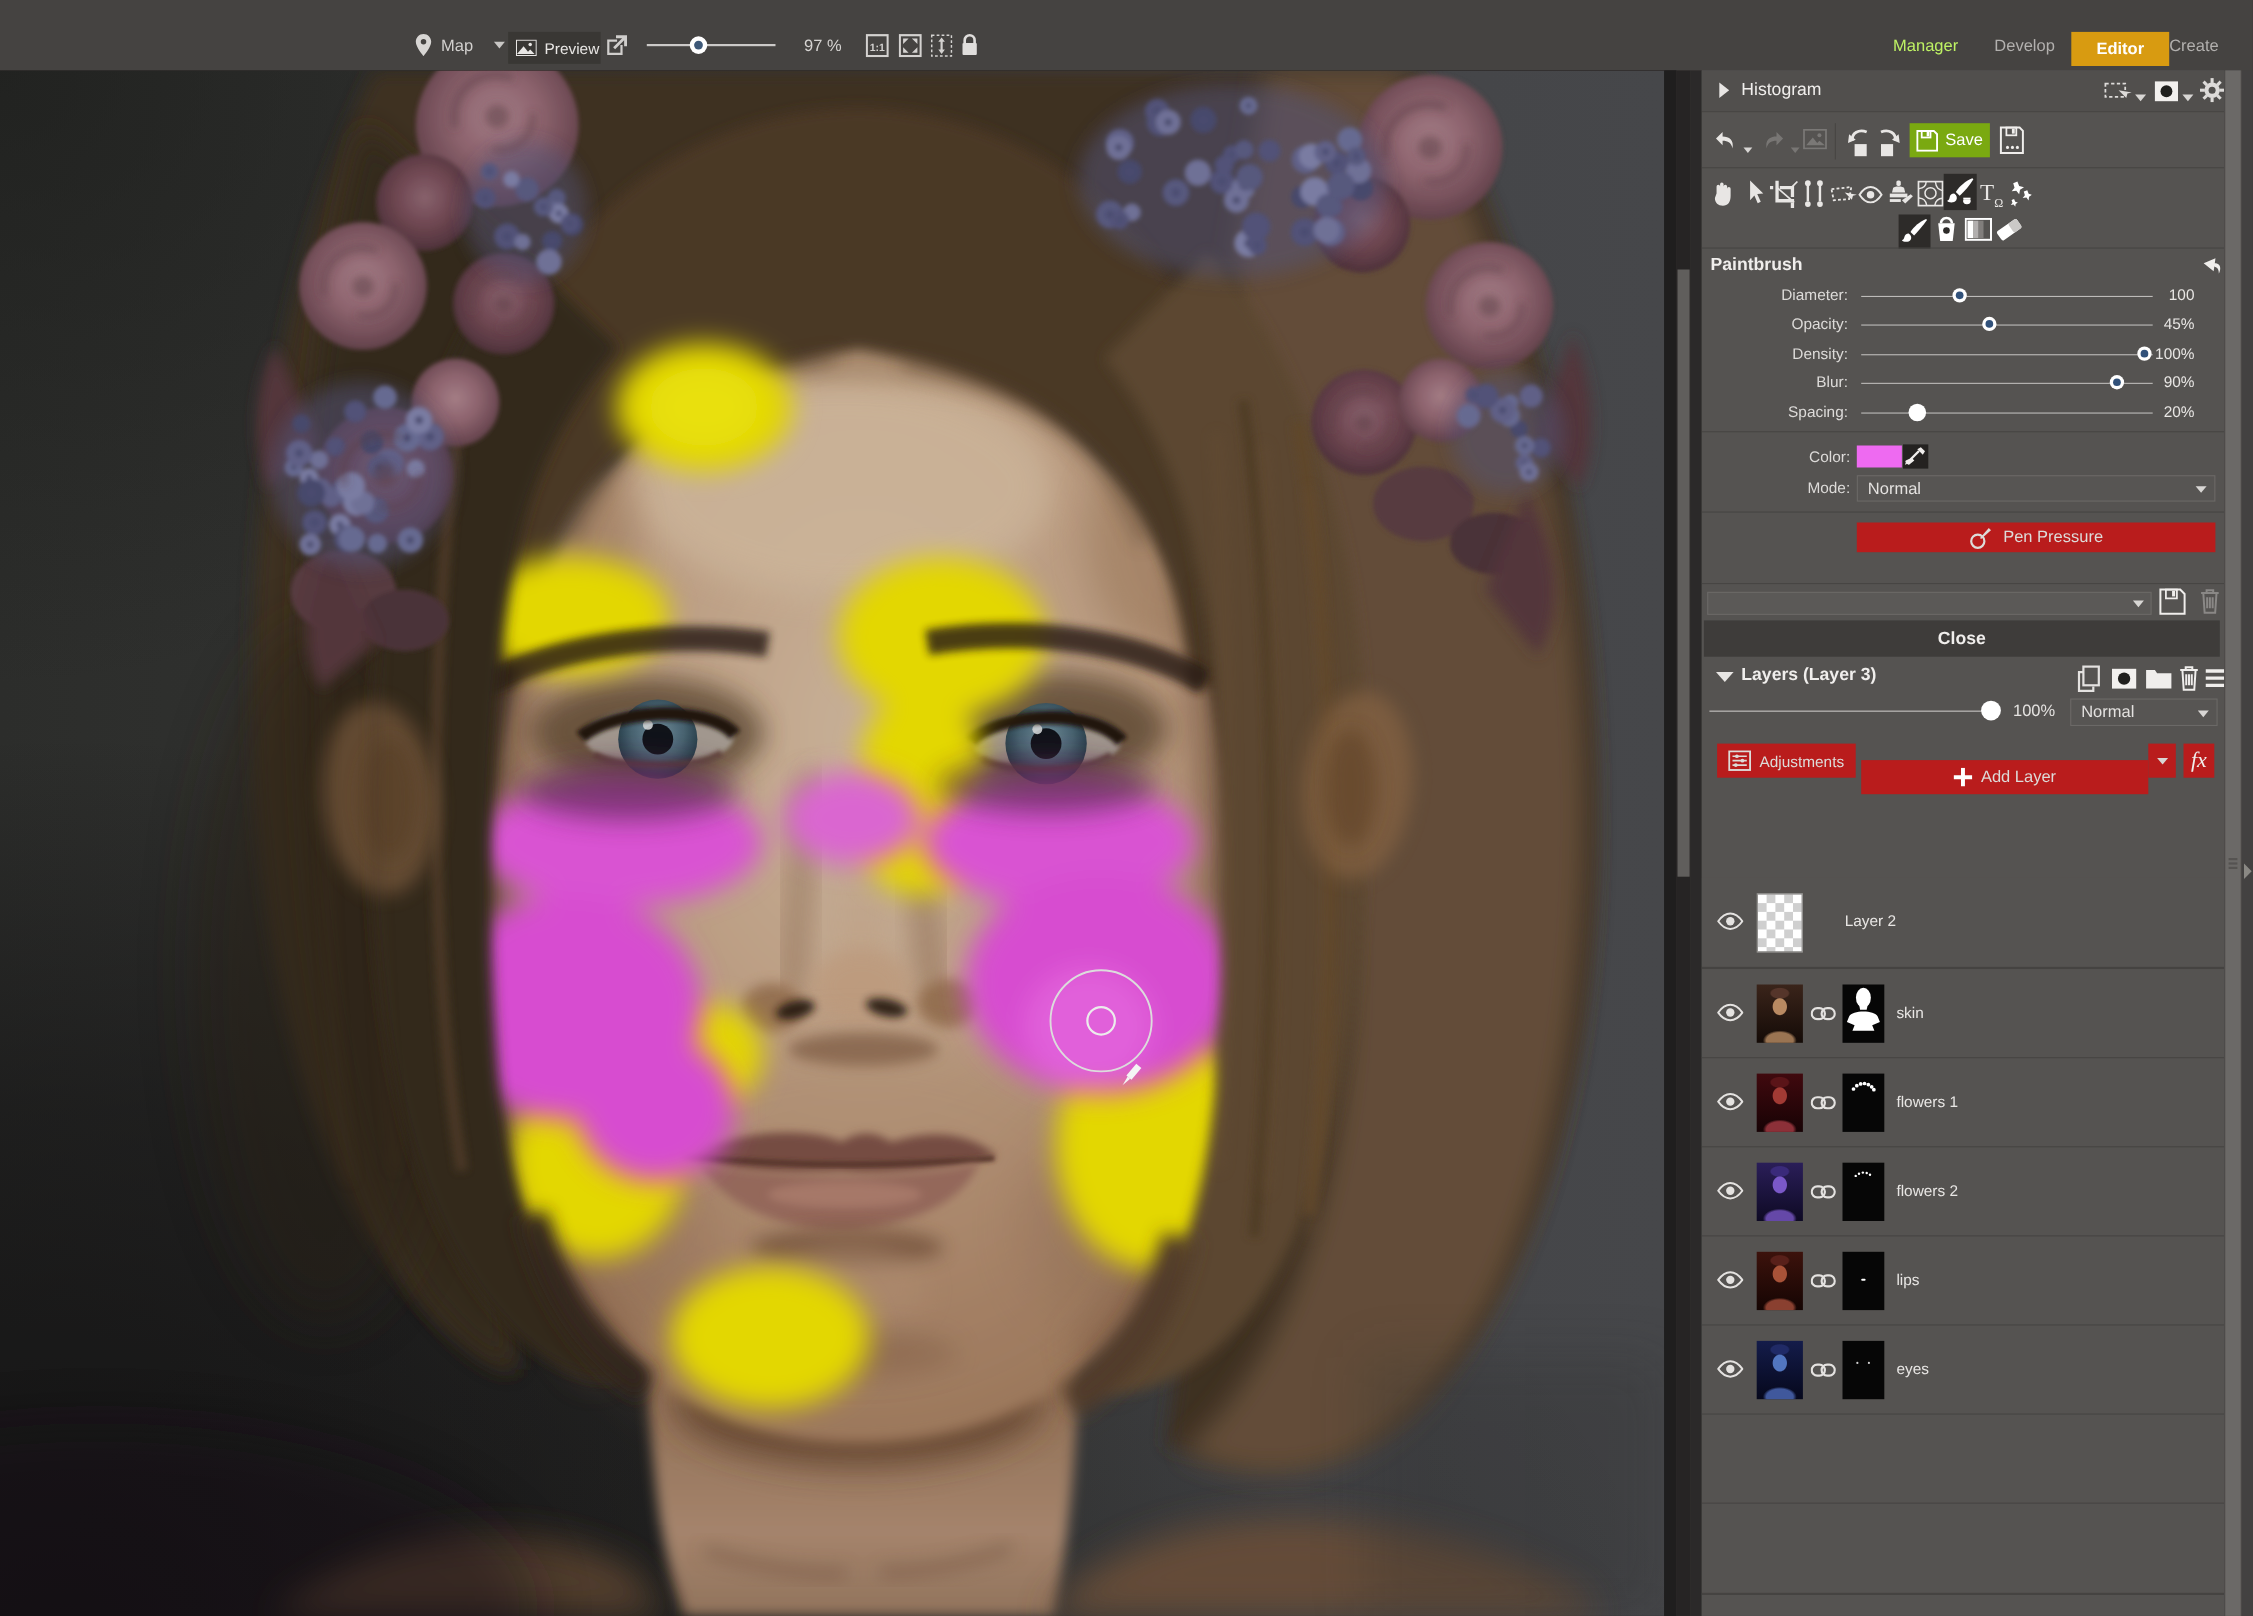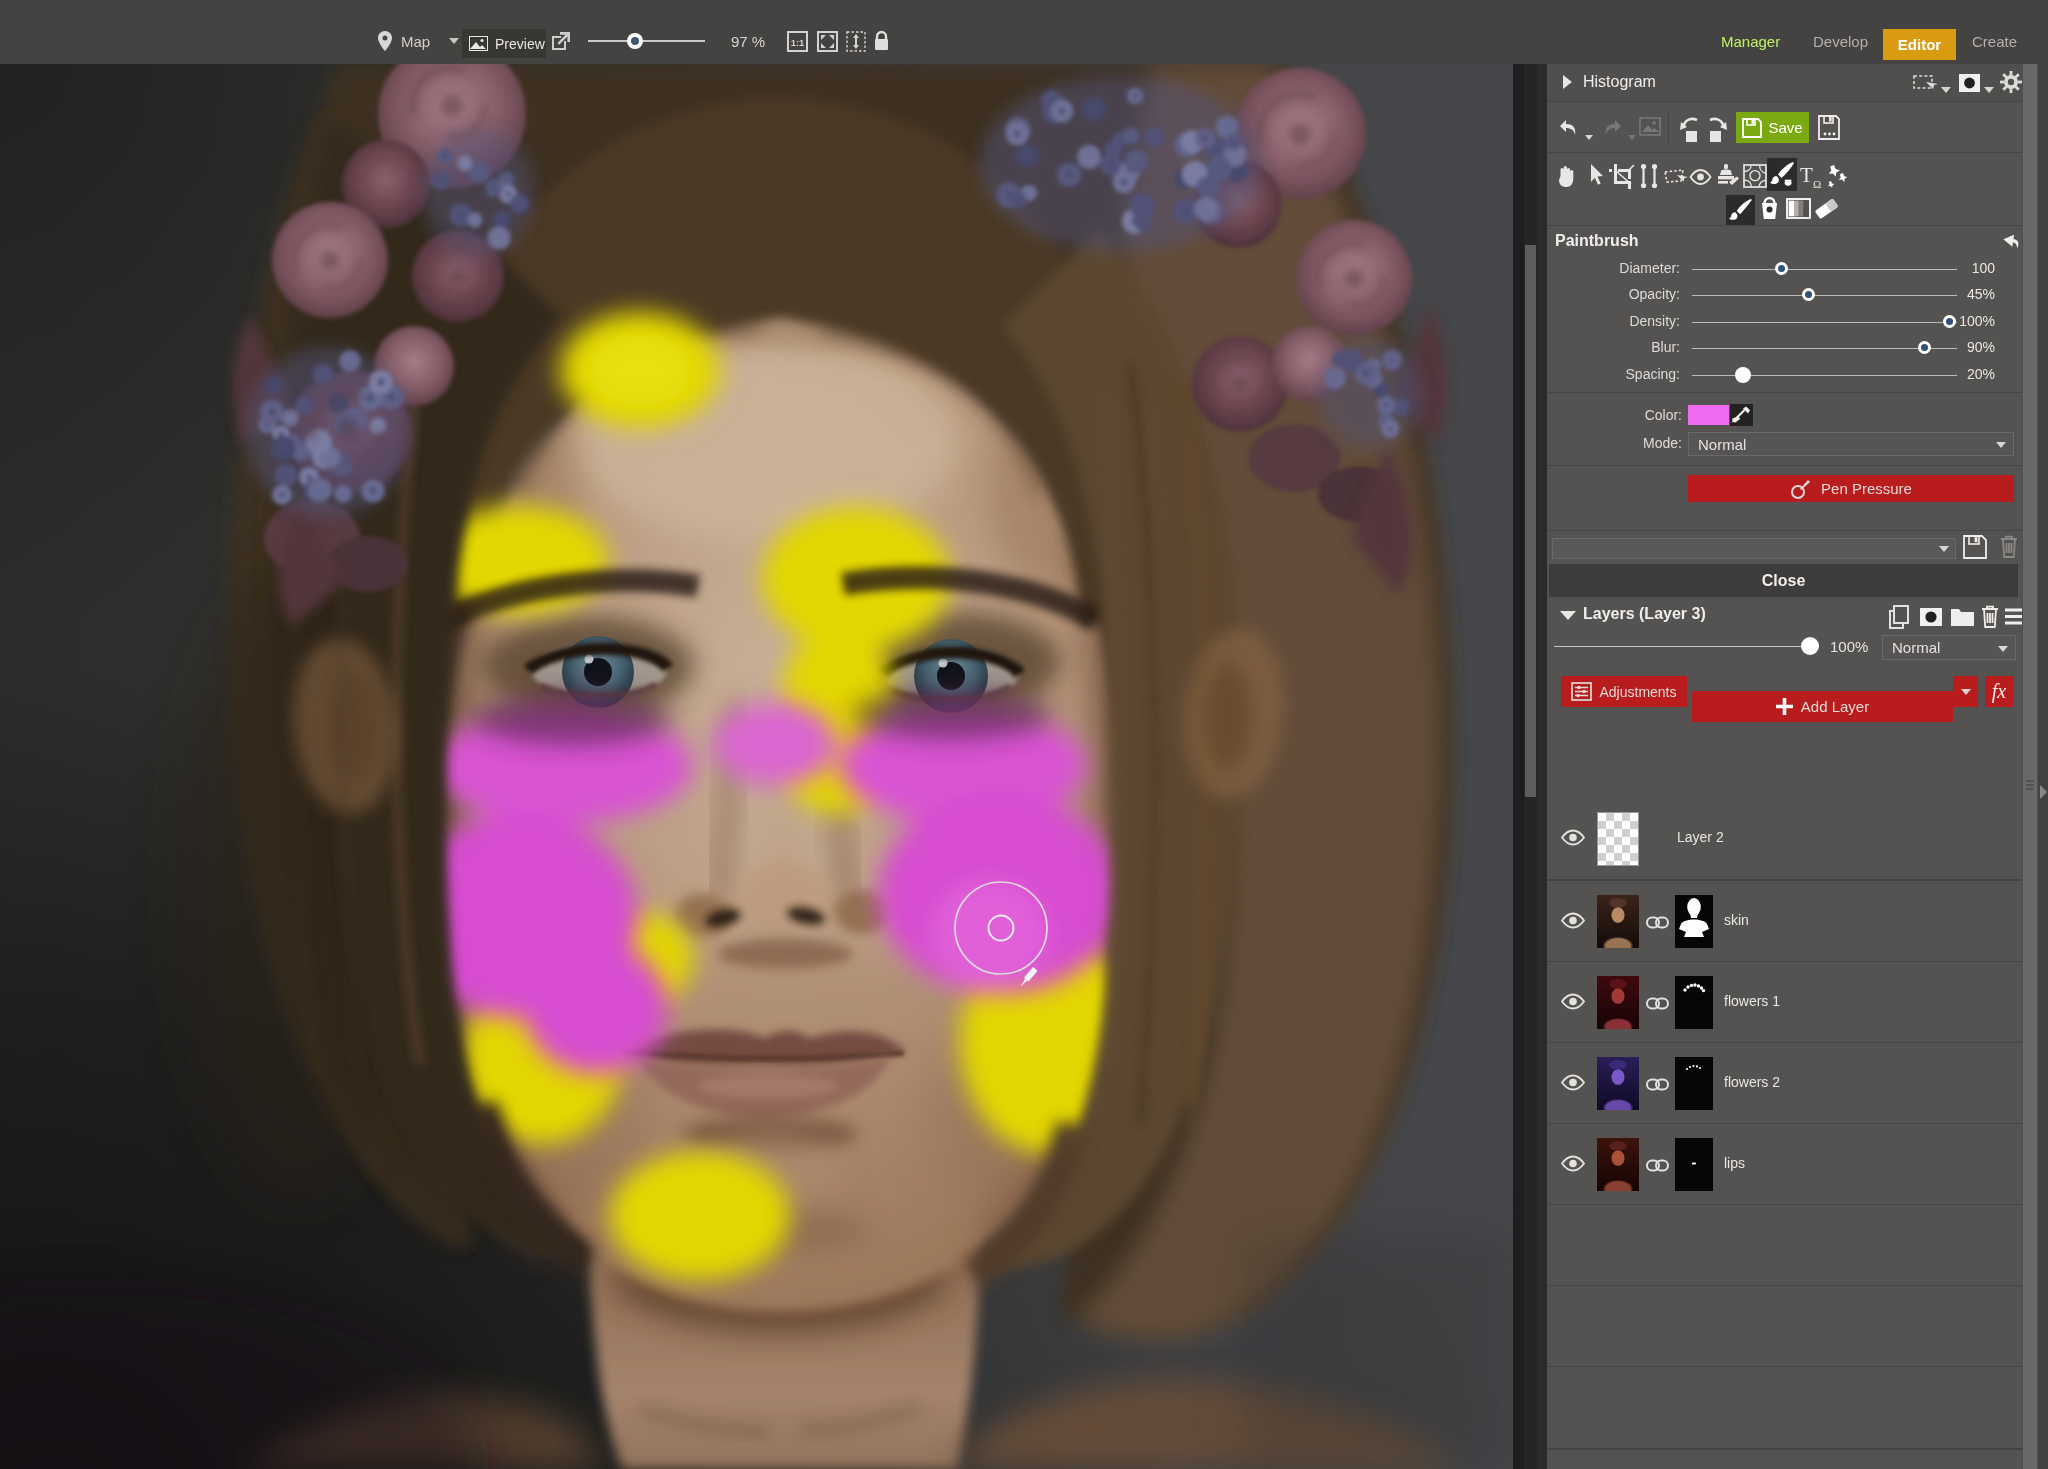--- a/index.html
+++ b/index.html
@@ -85,21 +85,21 @@
       </svg>
   </div>
   <div class="tb" style="left:873px">
     <svg width="17" height="22" viewBox="0 0 17 22">
         <path d="M4 9V6.5a4.5 4.5 0 0 1 9 0V9" fill="none" stroke="#e0dedc" stroke-width="2.4"></path>
         <rect x="2" y="9" width="13" height="11" rx="1" fill="#e0dedc"></rect>
       </svg>
   </div>
   <div class="tb" style="left:1721px;color:#bef264">Manager</div>
   <div class="tb" style="left:1813px;color:#b2b0ae">Develop</div>
-  <div class="tb" style="left:1883px;top:29px;height:31px;width:73px;background:#d89b11;justify-content:center">
+  <div class="tb" style="left:1883px;top:29px;height:31px;width:89px;background:#d89b11;justify-content:center">
       <b style="color:#fff">Editor</b>
     </div>
   <div class="tb" style="left:1972px;color:#b2b0ae">Create</div>
 </div>
 <div id="canvas">
 <svg width="1513" height="1405" viewBox="0 0 1513 1405">
 <defs>
   <filter id="f2" x="-50%" y="-50%" width="200%" height="200%">
           <feGaussianBlur stdDeviation="2"></feGaussianBlur>
         </filter>
@@ -965,20 +965,40 @@
           <g fill="none" stroke="#e4e2e0" stroke-width="2">
             <rect x="1" y="1.5" width="12" height="10" rx="5"></rect>
             <rect x="10" y="1.5" width="12" height="10" rx="5"></rect>
           </g>
         </svg></div>
     <div class="mthumb"><svg width="38" height="53" viewBox="0 0 38 53">
           <rect x="17" y="24.6" width="4" height="1.8" rx="0.9" fill="#fff"></rect>
         </svg></div>
     <div class="lname" style="top:31px">lips</div>
   </div>
+  <div class="lrow" style="top:1141px">
+    <div class="eye"><svg width="24" height="17" viewBox="0 0 24 17">
+          <path d="M1 8.5C5 3 8.5 1.5 12 1.5S19 3 23 8.5c-4 5.5-7.5 7-11 7s-7-1.5-11-7z" fill="none" stroke="#e4e2e0" stroke-width="1.8"></path>
+          <circle cx="12" cy="8.5" r="3.8" fill="#e4e2e0"></circle>
+        </svg></div>
+    <div class="pthumb" style="background:radial-gradient(11px 13px at 50% 38%,#5276c0 0 55%,rgba(0,0,0,0) 63%),radial-gradient(14px 8px at 50% 15%,#202a66 0 55%,rgba(0,0,0,0) 66%),radial-gradient(22px 13px at 50% 96%,#40589c 0 55%,rgba(0,0,0,0) 70%),linear-gradient(180deg,#141c4a,#06081c)"></div>
+    <div class="link"><svg width="23" height="13" viewBox="0 0 23 13">
+          <g fill="none" stroke="#e4e2e0" stroke-width="2">
+            <rect x="1" y="1.5" width="12" height="10" rx="5"></rect>
+            <rect x="10" y="1.5" width="12" height="10" rx="5"></rect>
+          </g>
+        </svg></div>
+    <div class="mthumb"><svg width="38" height="53" viewBox="0 0 38 53">
+          <g fill="#cfcfcf">
+            <circle cx="13.5" cy="20" r="1"></circle>
+            <circle cx="24" cy="20" r="1"></circle>
+          </g>
+        </svg></div>
+    <div class="lname" style="top:31px">eyes</div>
+  </div>
   <div class="lsep" style="top:897px;height:1px;background:#474543"></div>
   <div class="lsep" style="top:978px;height:1px;background:#474543"></div>
   <div class="lsep" style="top:1059px;height:1px;background:#474543"></div>
   <div class="lsep" style="top:1140px;height:1px;background:#474543"></div>
   <div class="lsep" style="top:1221px;height:1px;background:#474543"></div>
   <div class="lsep" style="top:1302px;height:1px;background:#474543"></div>
   <div class="lsep" style="top:1384px"></div>
   <div class="abs" style="left:0;top:1386px;width:475px;height:19px;background:#555351"></div>
 </div>
 <div id="vscroll"></div>

